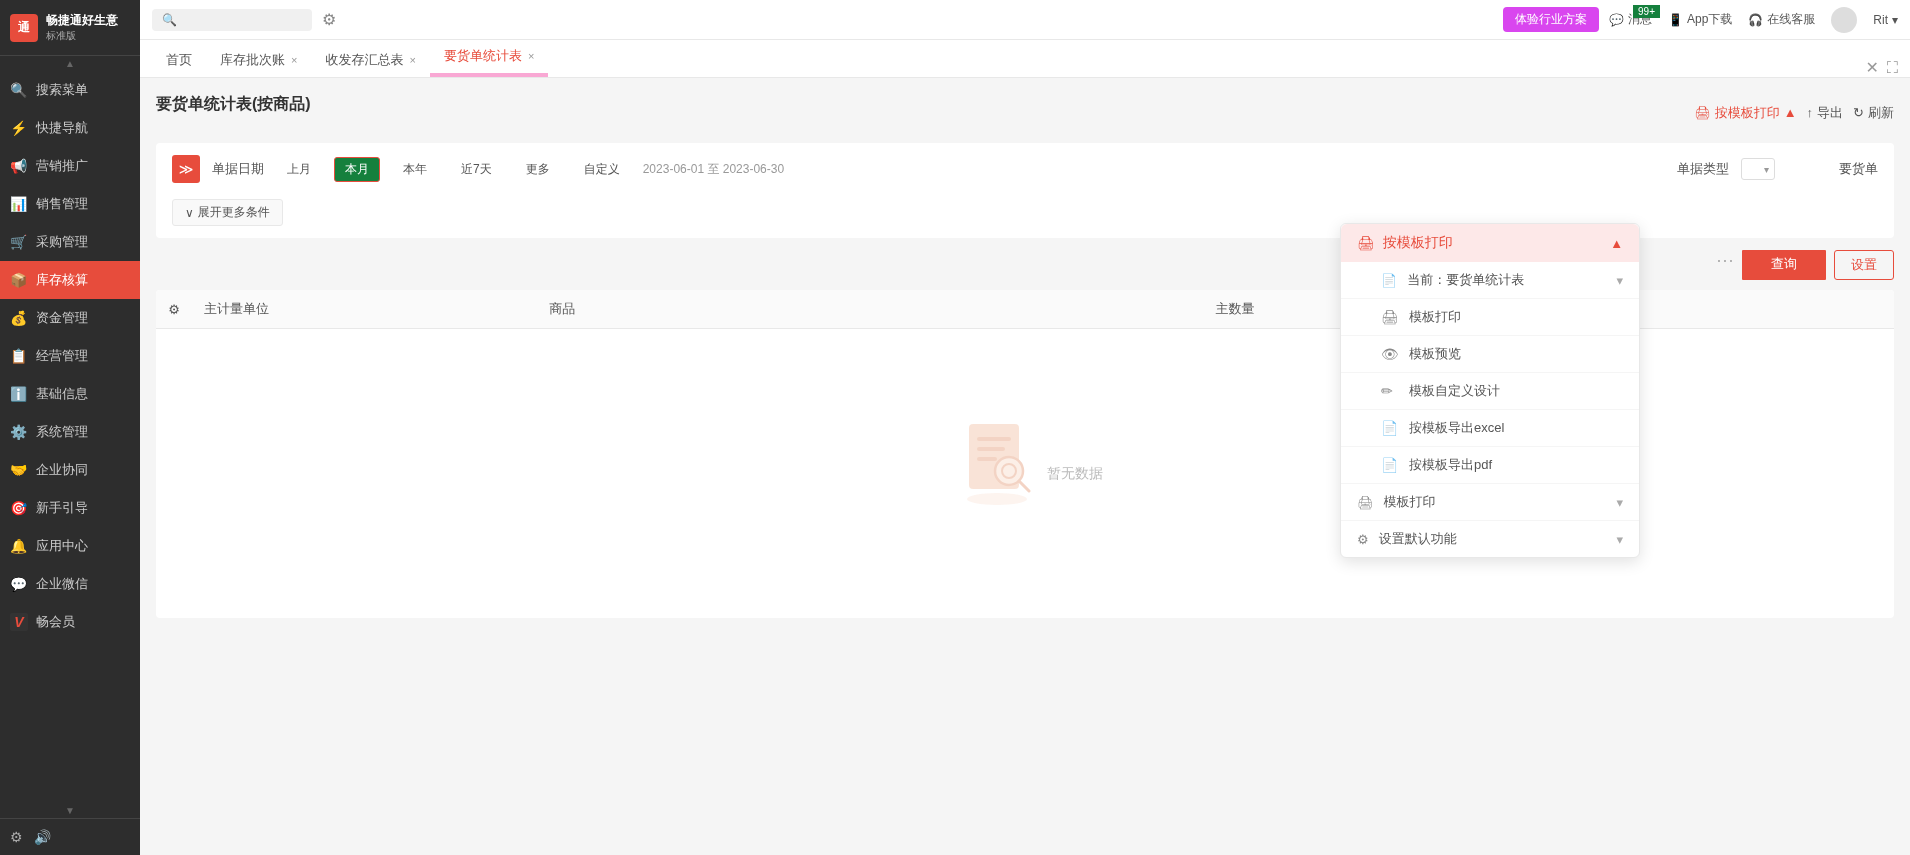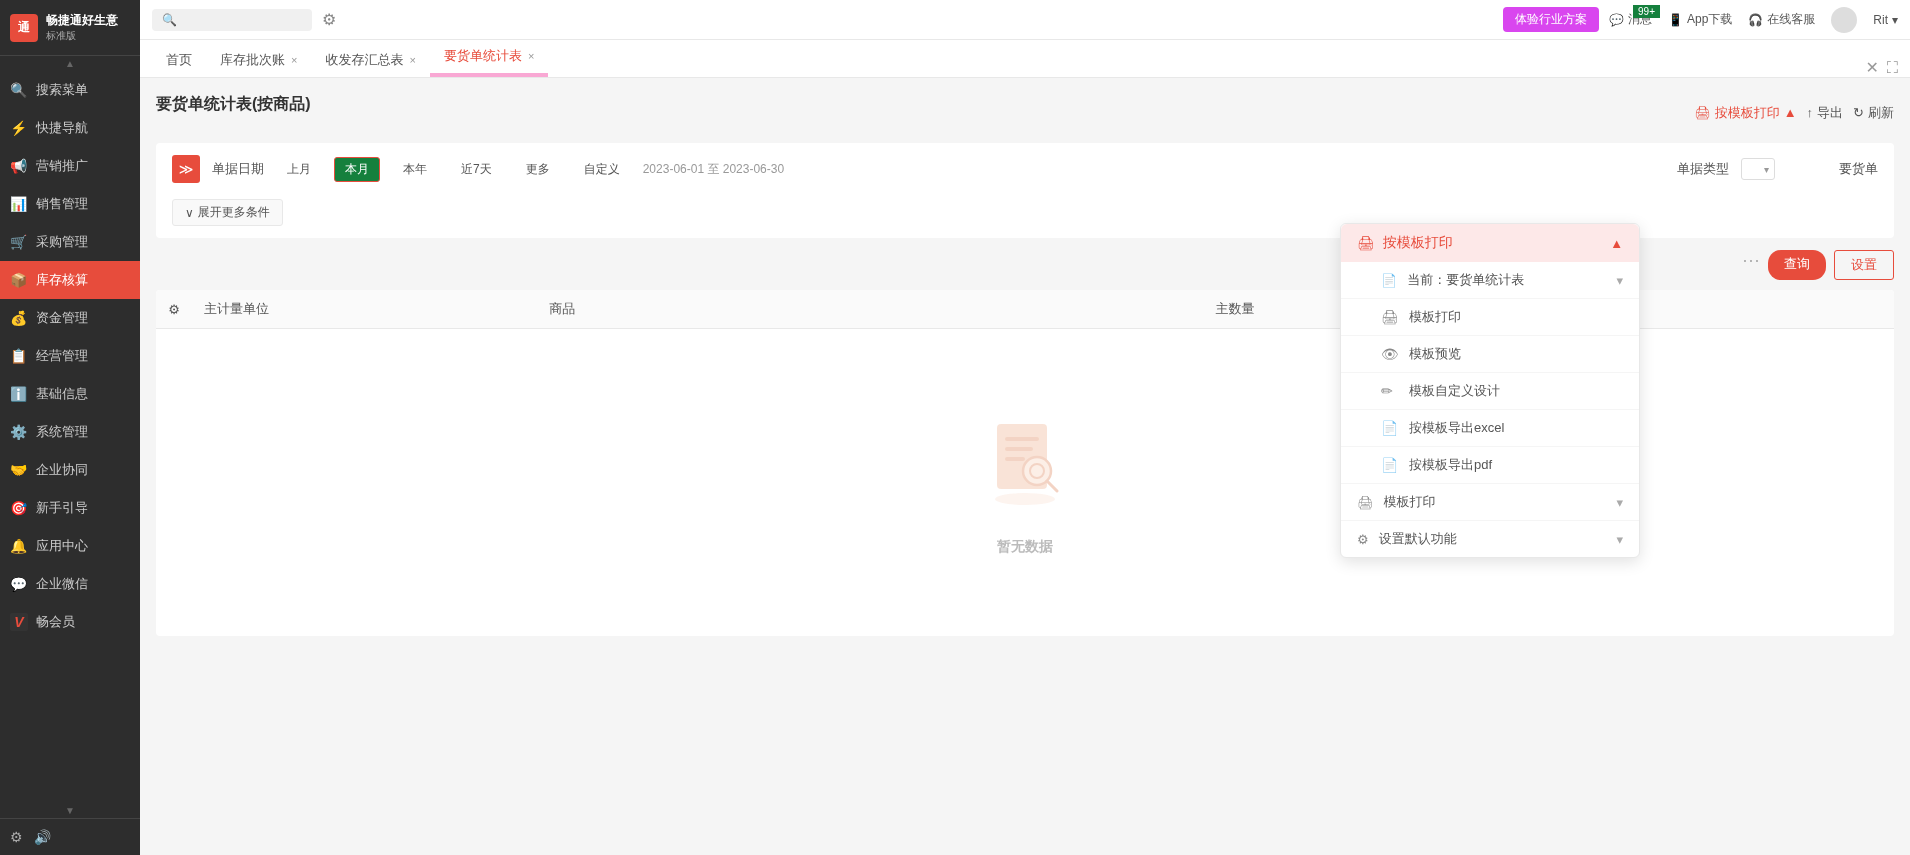--- a/index.html
+++ b/index.html
@@ -58,24 +58,24 @@
     .table-container { background: #fff; border-radius: 4px; overflow: hidden; }
     .table-header-row { display: flex; align-items: center; background: #fafafa; border-bottom: 1px solid #e8e8e8; }
     .table-col { padding: 10px 12px; font-size: 13px; color: #555; font-weight: 500; text-align: left; }
     .col-settings { width: 36px; text-align: center; }
     .col-product { flex: 2; }
     .col-unit { flex: 1; }
     .col-qty { flex: 1; }
     .col-amount { flex: 1; }
 
     
-    .empty-state { display: flex; flex-direction: column; align-items: center; justify-content: center; padding: 80px 20px; font-weight: bold; }
+    .empty-state { display: flex; flex-direction: row; align-items: center; justify-content: center; padding: 80px 20px; }
     .empty-text { color: #bbb; font-size: 14px; }
     .action-expand { width: 28px; height: 28px; background: #e74c3c; color: white; border-radius: 3px; display: flex; align-items: center; justify-content: center; cursor: pointer; font-size: 14px; }
-    .toolbar-btn-primary { background: #e74c3c; color: white; padding: 5px 16px; border-radius: 13px; font-size: 13px; cursor: pointer; }
+    .toolbar-btn-primary { background: #e74c3c; color: white; padding: 5px 29px; border-radius: 1px; font-size: 13px; cursor: pointer; }
     .toolbar-settings { border: 1px solid #e74c3c; color: #e74c3c; padding: 5px 16px; border-radius: 3px; font-size: 13px; cursor: pointer; }
 
     
     .dropdown-menu { position: absolute; top: 145px; right: 270px; width: 300px; background: white; border: 1px solid #e8e8e8; border-radius: 6px; box-shadow: 0 4px 16px rgba(0,0,0,0.12); z-index: 100; }
     .dropdown-header { background: #fde8e8; padding: 10px 16px; display: flex; align-items: center; justify-content: space-between; border-radius: 6px 6px 0 0; }
     .dropdown-header-left { display: flex; align-items: center; gap: 8px; color: #e74c3c; font-size: 14px; font-weight: 500; }
     .dropdown-header-right { display: flex; align-items: center; gap: 6px; }
     .dropdown-chevron { color: #e74c3c; cursor: pointer; }
     .dropdown-item { padding: 9px 16px 9px 40px; display: flex; align-items: center; gap: 10px; color: #555; font-size: 13px; cursor: pointer; border-bottom: 1px solid #f5f5f5; }
     .dropdown-item:last-child { border-bottom: none; }

